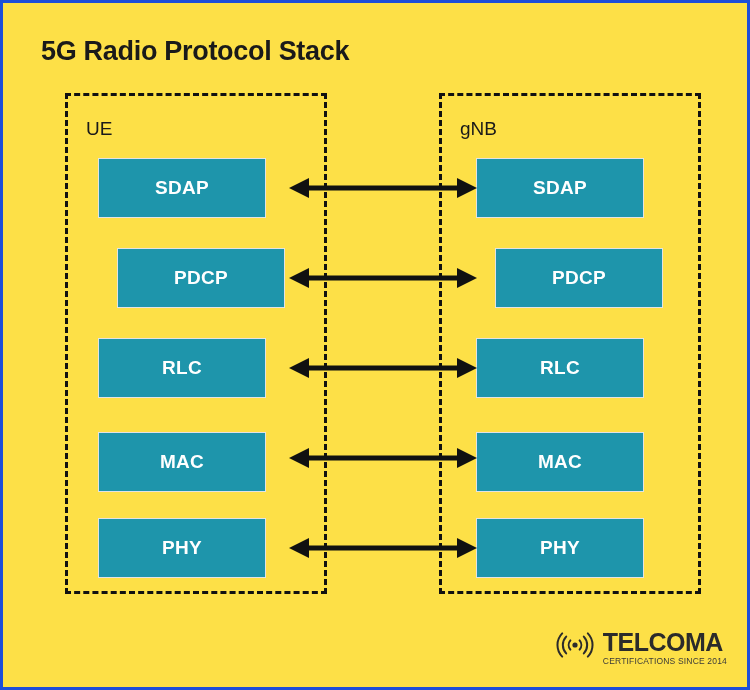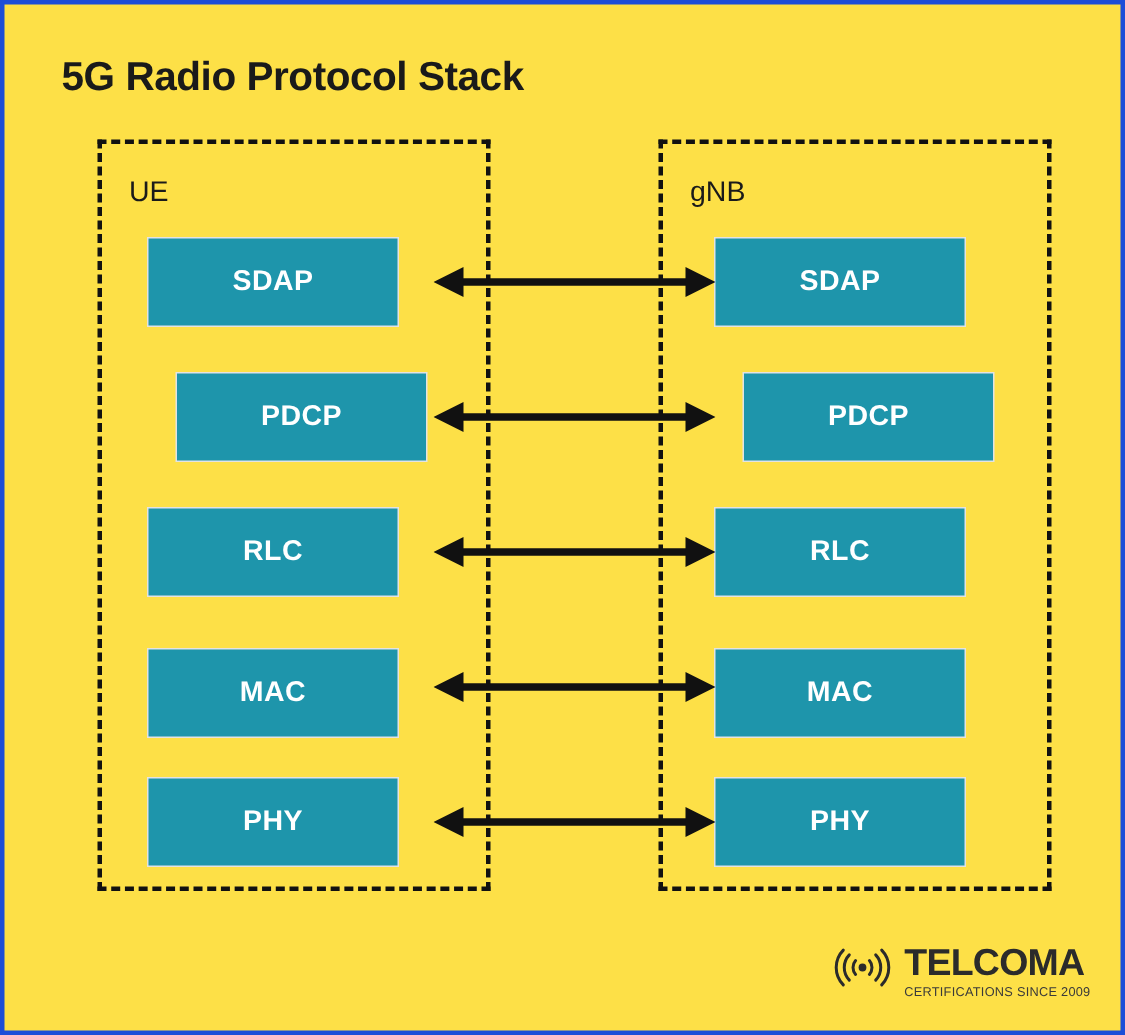--- a/index.html
+++ b/index.html
@@ -214,17 +214,17 @@
         <path d="M19.4 10.4 A7 7 0 0 0 19.4 19.6" stroke="#2b2b2b" stroke-width="2" fill="none" stroke-linecap="round"></path>
         <path d="M28.6 10.4 A7 7 0 0 1 28.6 19.6" stroke="#2b2b2b" stroke-width="2" fill="none" stroke-linecap="round"></path>
         <path d="M15.2 6.6 A12.2 12.2 0 0 0 15.2 23.4" stroke="#2b2b2b" stroke-width="2" fill="none" stroke-linecap="round"></path>
         <path d="M32.8 6.6 A12.2 12.2 0 0 1 32.8 23.4" stroke="#2b2b2b" stroke-width="2" fill="none" stroke-linecap="round"></path>
         <path d="M11.2 3.4 A16.6 16.6 0 0 0 11.2 26.6" stroke="#2b2b2b" stroke-width="2" fill="none" stroke-linecap="round"></path>
         <path d="M36.8 3.4 A16.6 16.6 0 0 1 36.8 26.6" stroke="#2b2b2b" stroke-width="2" fill="none" stroke-linecap="round"></path>
       </svg>
     </span>
     <span id="brand-text-wrap">
       <span id="brand-name">TELCOMA</span>
-      <span id="brand-tagline">CERTIFICATIONS SINCE 2009</span>
+      <span id="brand-tagline">CERTIFICATIONS SINCE 2014</span>
     </span>
   </div>
 
 </div>
 
 </body></html>

